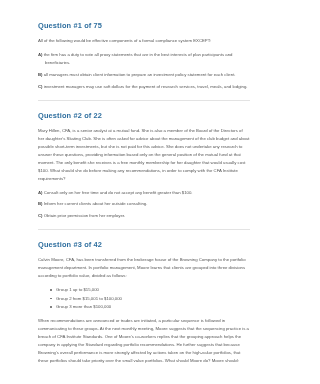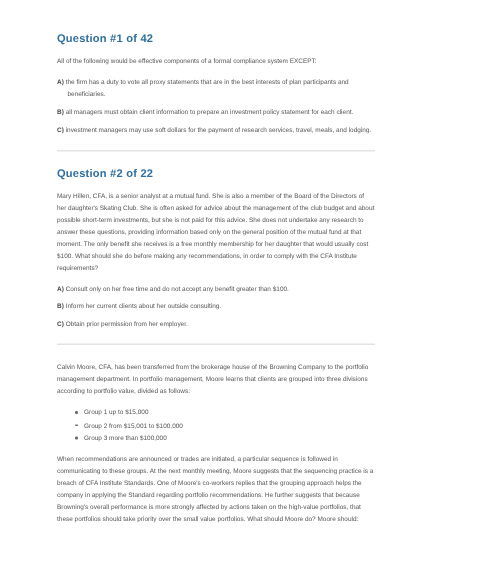--- a/index.html
+++ b/index.html
@@ -86,21 +86,21 @@
     margin: 9px 0 11px 0;
     height: 0;
   }
 </style>
 </head>
 <body>
 
 <div class="page">
 
   <div class="question-block">
-    <div class="q-heading">Question #1 of 42</div>
+    <div class="q-heading">Question #1 of 75</div>
     <div class="q-stem">All of the following would be effective components of a formal compliance system EXCEPT:</div>
     <ul class="options">
       <li class="option">
         <span class="option-letter">A)</span>
         <span>the firm has a duty to vote all proxy statements that are in the best interests of plan participants and beneficiaries.</span>
       </li>
       <li class="option">
         <span class="option-letter">B)</span>
         <span>all managers must obtain client information to prepare an investment policy statement for each client.</span>
       </li>
@@ -128,20 +128,21 @@
       <li class="option">
         <span class="option-letter">C)</span>
         <span>Obtain prior permission from her employer.</span>
       </li>
     </ul>
   </div>
 
   <hr class="divider">
 
   <div class="question-block">
+    <div class="q-heading">Question #3 of 42</div>
     <div class="q-stem">Calvin Moore, CFA, has been transferred from the brokerage house of the Browning Company to the portfolio management department. In portfolio management, Moore learns that clients are grouped into three divisions according to portfolio value, divided as follows:</div>
     <ul class="bullets">
       <li class="bullet">Group 1 up to $15,000</li>
       <li class="bullet">Group 2 from $15,001 to $100,000</li>
       <li class="bullet">Group 3 more than $100,000</li>
     </ul>
     <div class="q-stem">When recommendations are announced or trades are initiated, a particular sequence is followed in communicating to these groups. At the next monthly meeting, Moore suggests that the sequencing practice is a breach of CFA Institute Standards. One of Moore's co-workers replies that the grouping approach helps the company in applying the Standard regarding portfolio recommendations. He further suggests that because Browning's overall performance is more strongly affected by actions taken on the high-value portfolios, that these portfolios should take priority over the small value portfolios. What should Moore do?  Moore should:</div>
   </div>
 
 </div>

